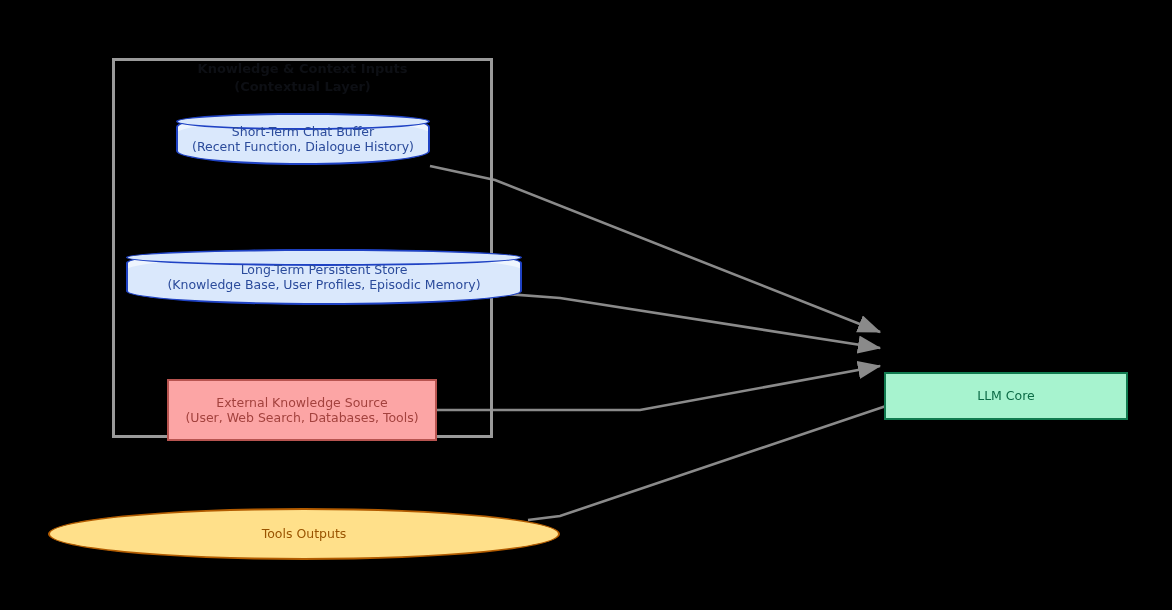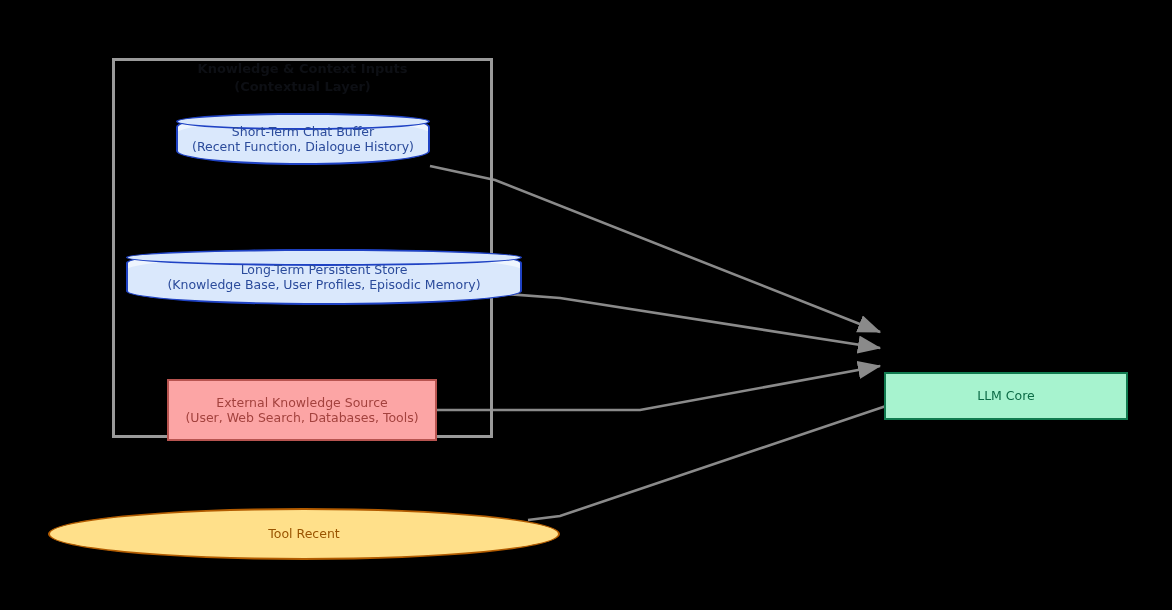--- a/index.html
+++ b/index.html
@@ -178,16 +178,16 @@
   <div class="node" id="node-external">
     <span class="ttl">External Knowledge Source</span>
     <span class="sub">(User, Web Search, Databases, Tools)</span>
   </div>
 
   <div class="node" id="node-llm-core">
     <span class="ttl">LLM Core</span>
   </div>
 
   <div class="node" id="node-tool-outputs">
-    <span class="ttl">Tool Recent</span>
+    <span class="ttl">Tools Outputs</span>
   </div>
 
 </div>
 
 </body></html>

